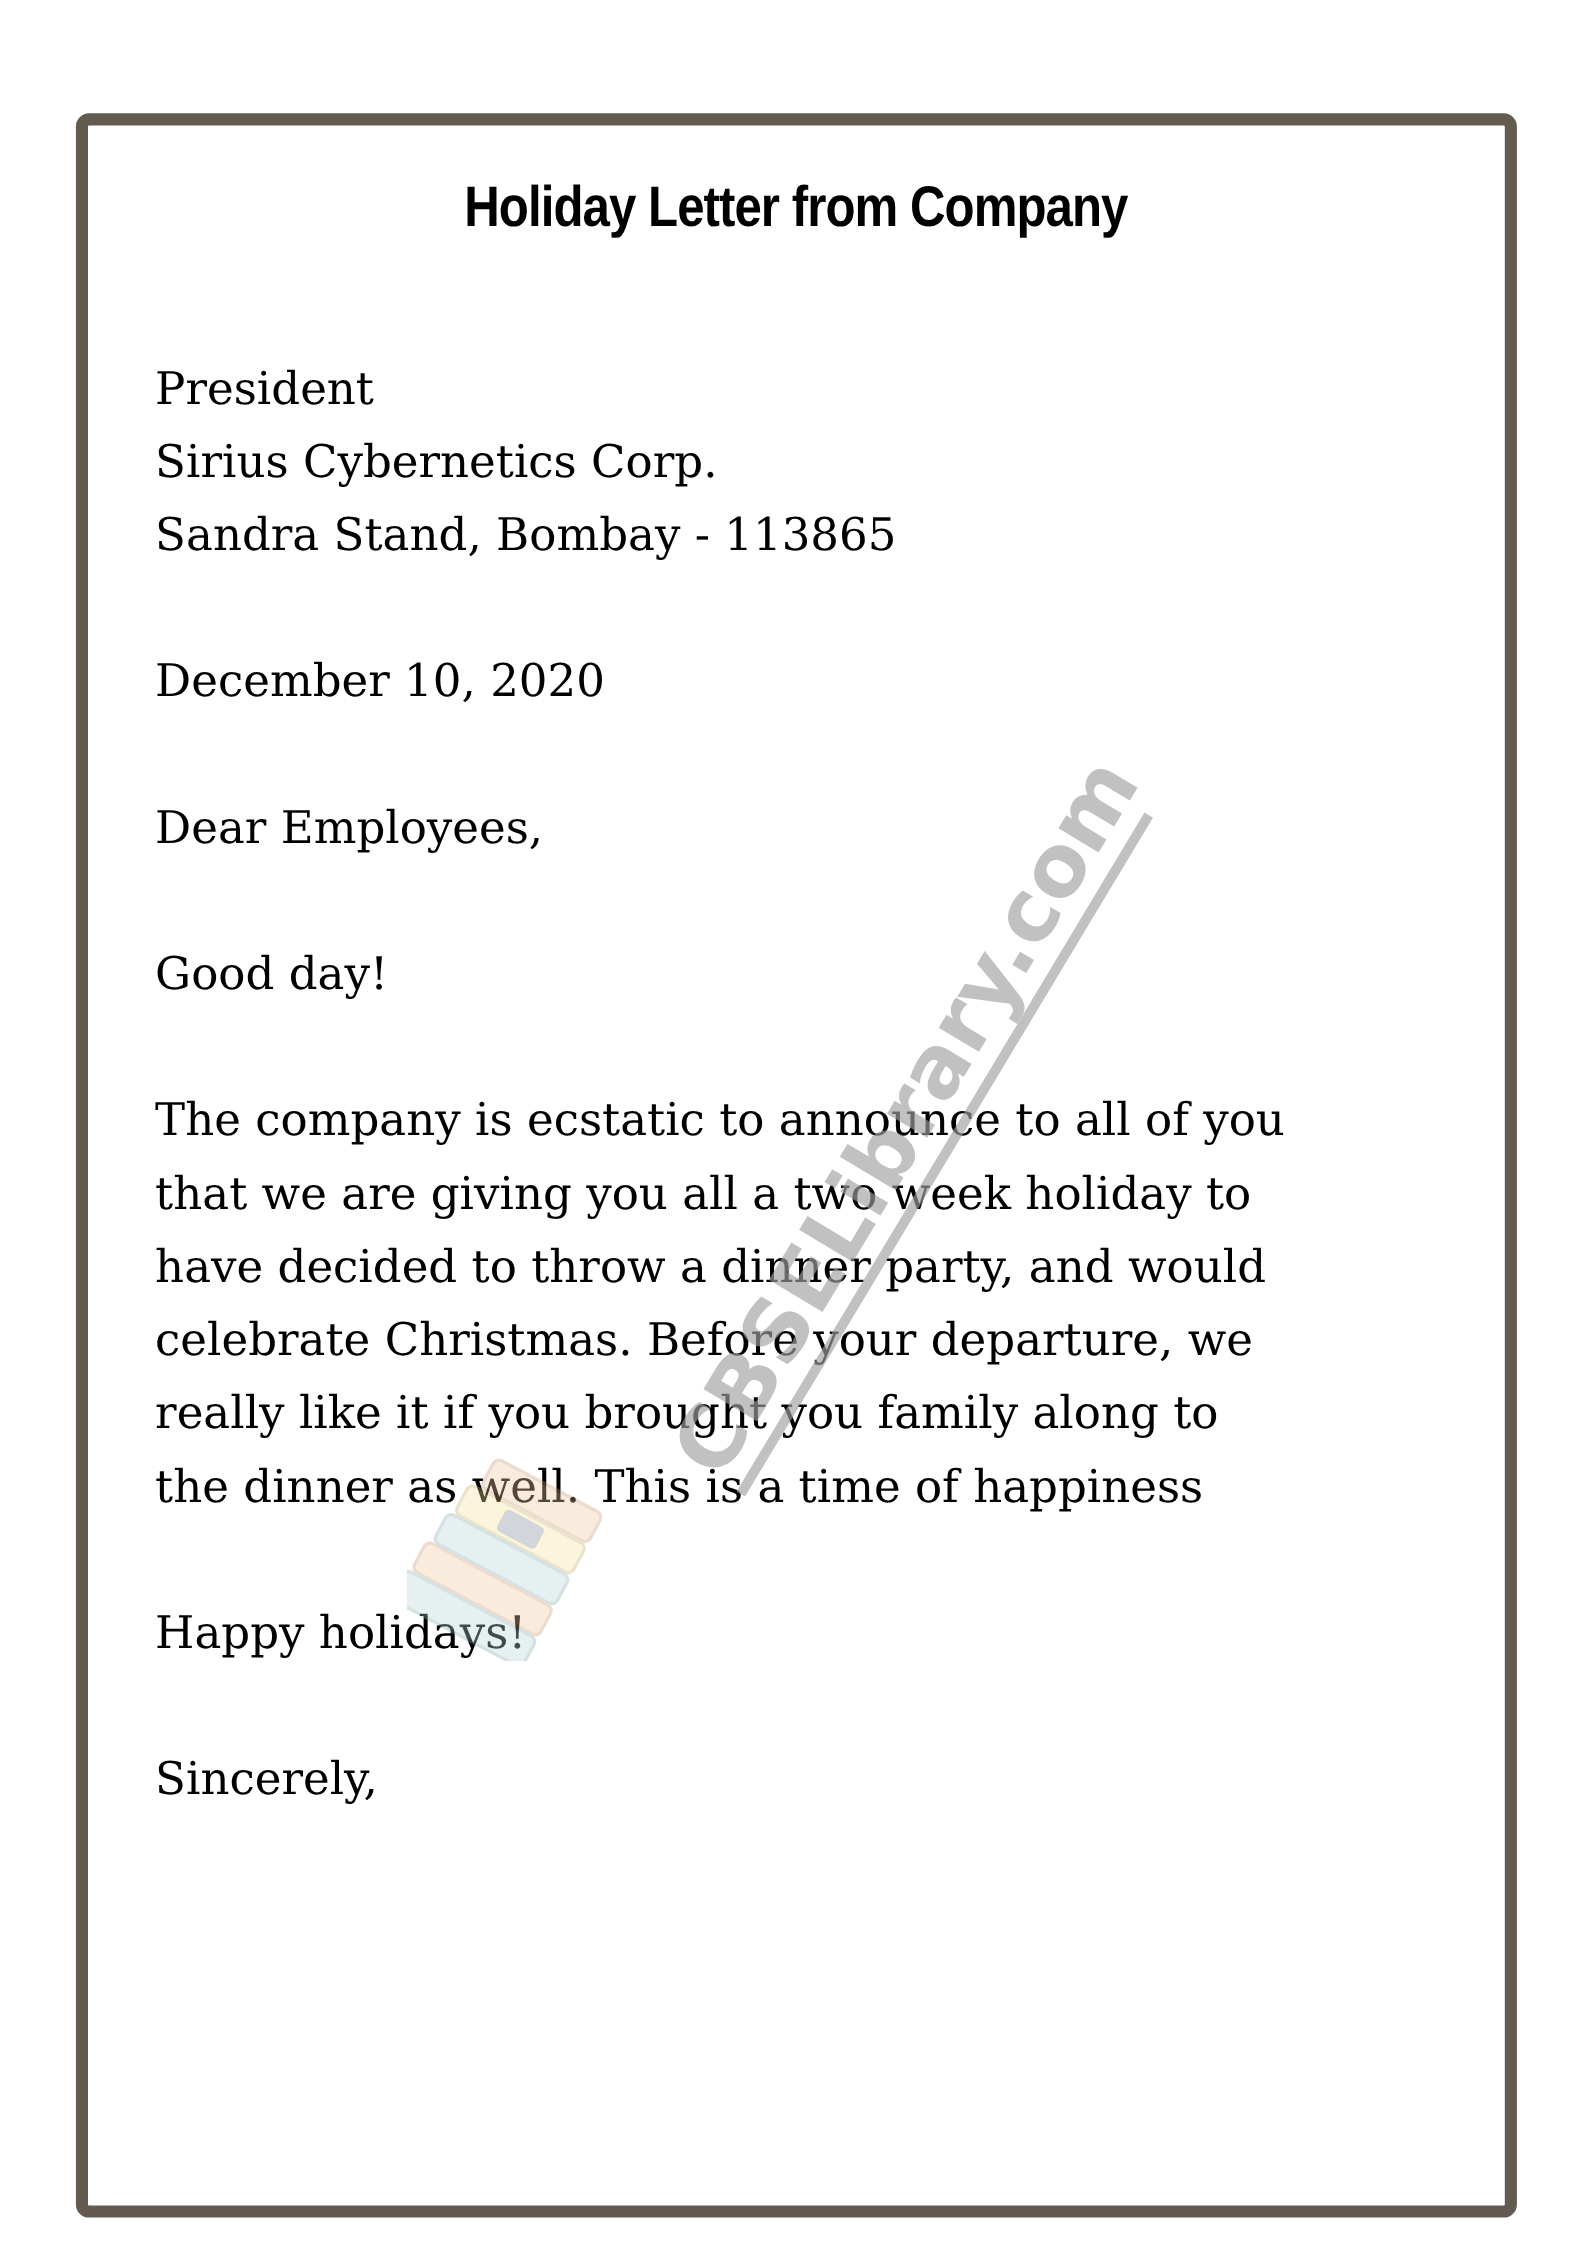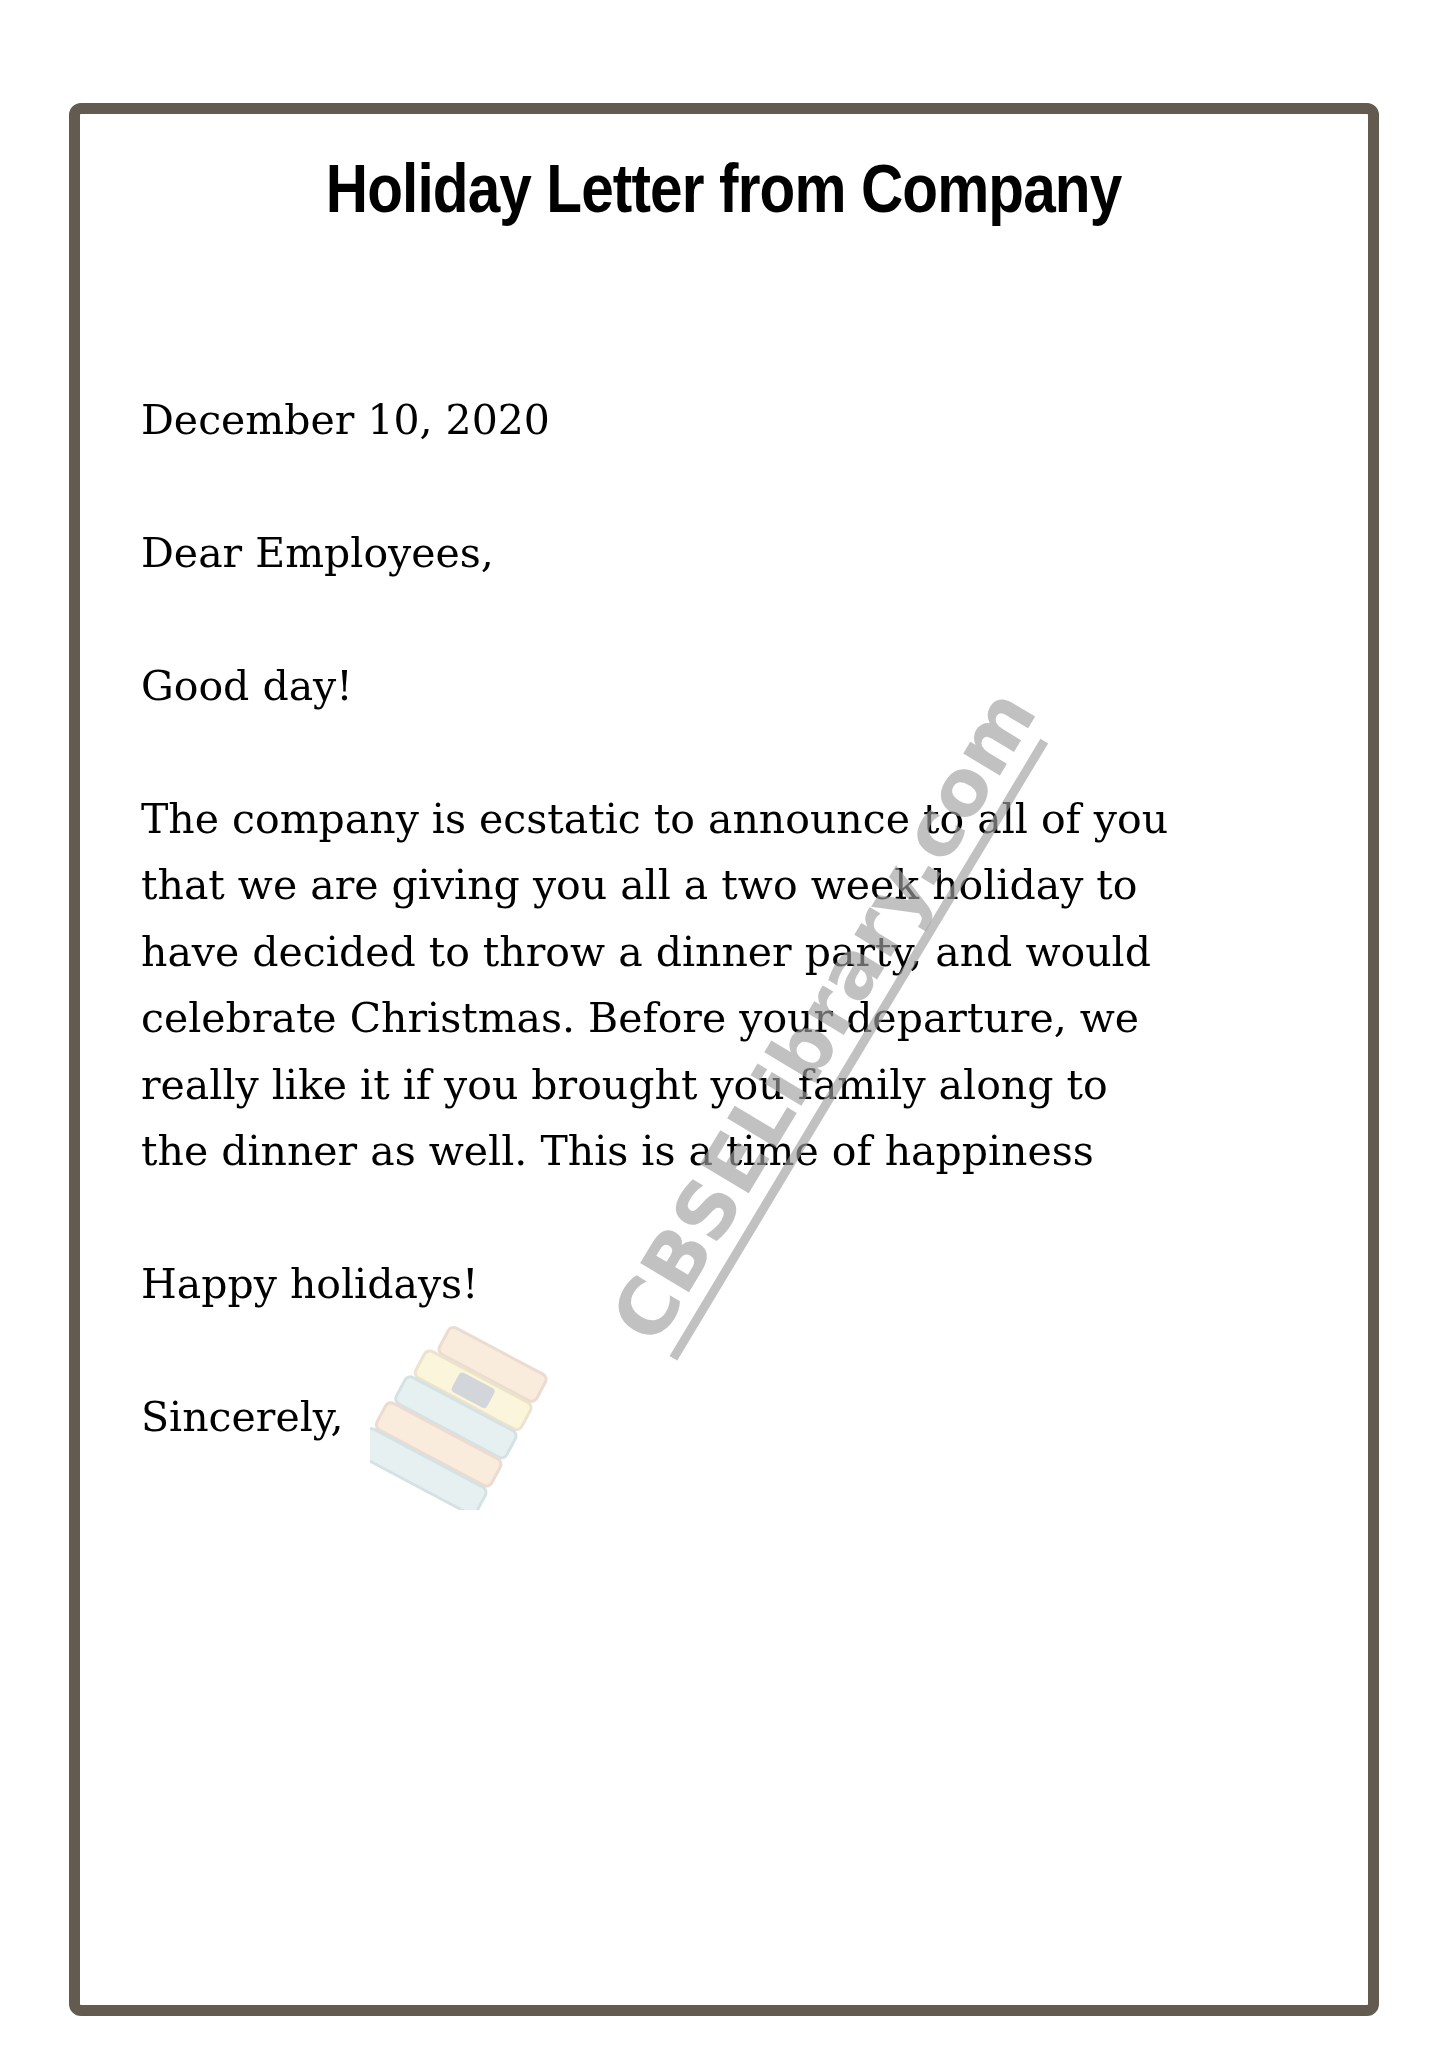--- a/index.html
+++ b/index.html
@@ -25,21 +25,21 @@
     background: #ffffff;
   }
   .title {
     position: absolute;
     left: 0;
     top: 148px;
     width: 1448px;
     text-align: center;
     font-family: "Liberation Sans", sans-serif;
     font-weight: bold;
-    font-size: 68px;
+    font-size: 52px;
     line-height: 80px;
     color: #000000;
     letter-spacing: -1px;
   }
   .title span {
     display: inline-block;
     transform: scaleX(0.86);
     transform-origin: center;
     white-space: nowrap;
   }
@@ -95,20 +95,25 @@
 </head>
 <body>
 
 <div class="page-frame"></div>
 
 <h1 class="title" style="margin:0;">
   <span>Holiday Letter from Company</span>
 </h1>
 
 <div class="body-text">
+  <div>
+    <span class="line">President</span>
+    <span class="line">Sirius Cybernetics Corp.</span>
+    <span class="line">Sandra Stand, Bombay - 113865</span>
+  </div>
   <span class="line blank"></span>
   <span class="line">December 10, 2020</span>
   <span class="line blank"></span>
   <span class="line">Dear Employees,</span>
   <span class="line blank"></span>
   <span class="line">Good day!</span>
   <span class="line blank"></span>
   <div>
     <span class="line">The company is ecstatic to announce to all of you</span>
     <span class="line">that we are giving you all a two week holiday to</span>

